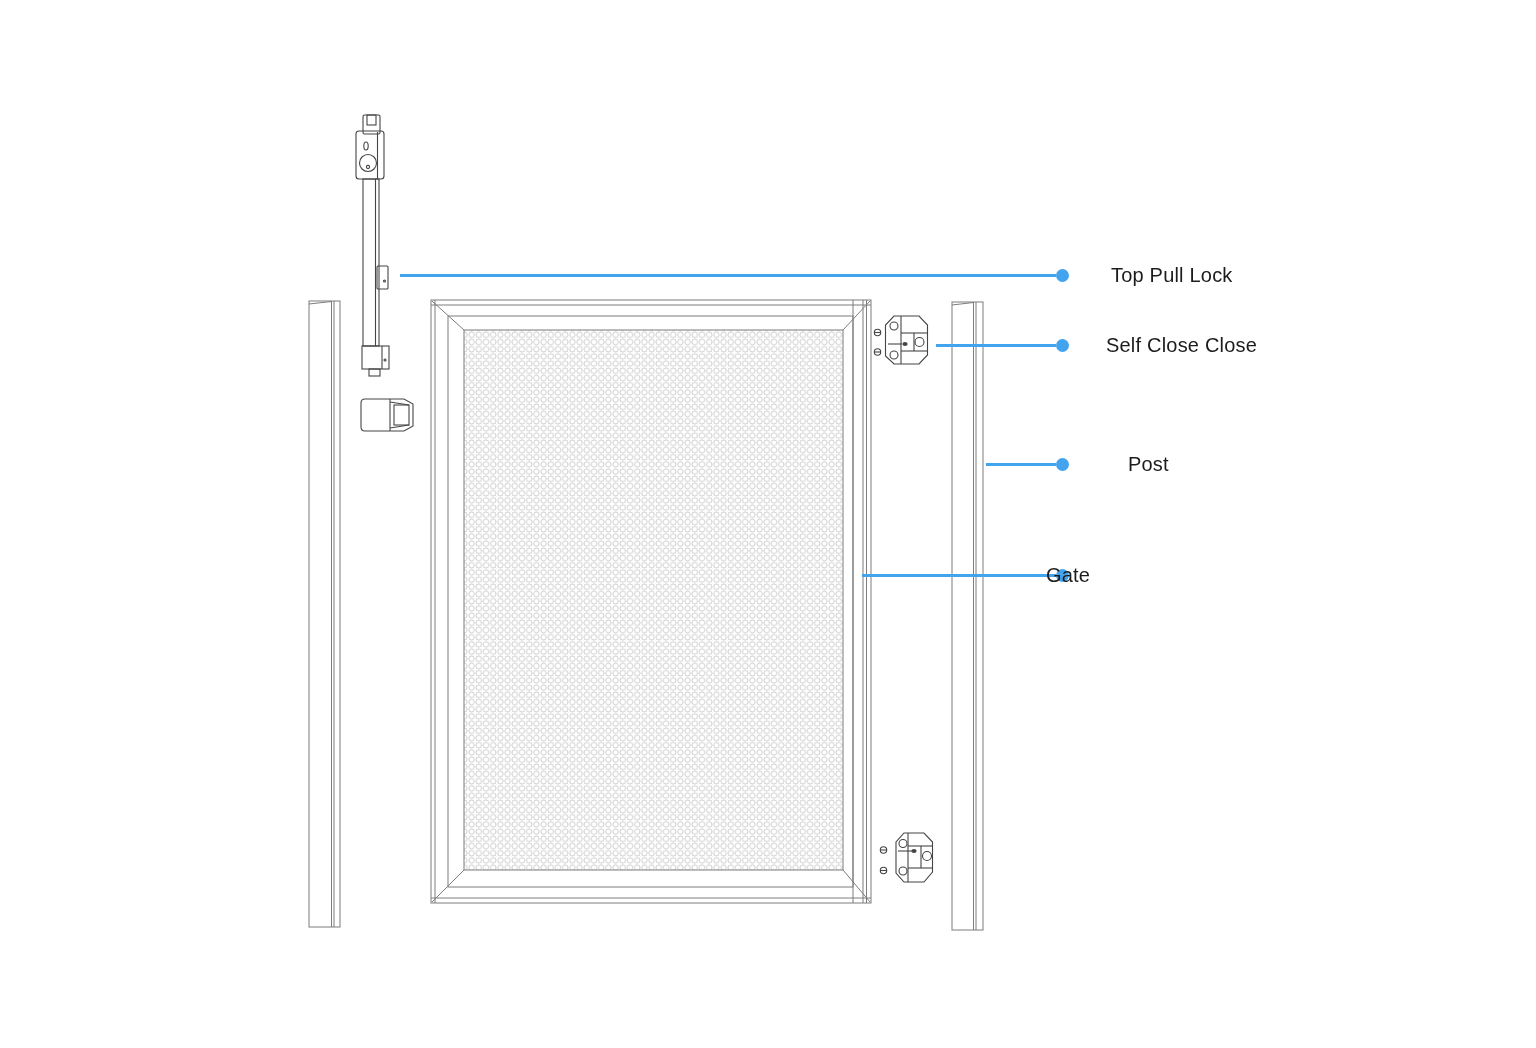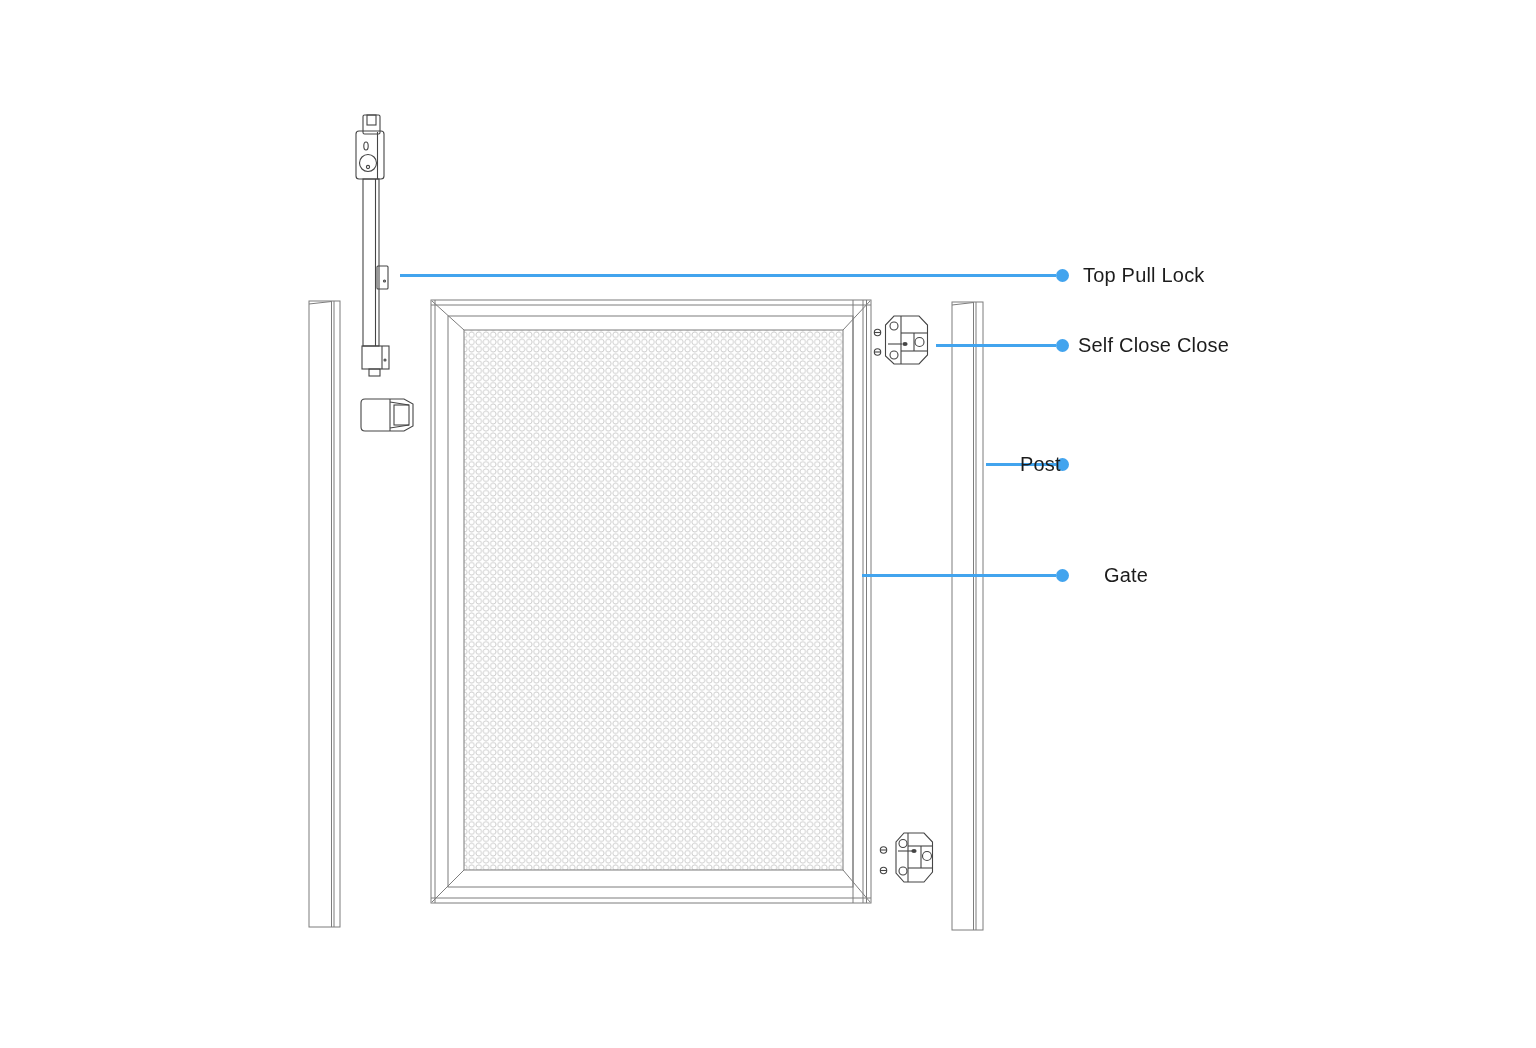--- a/index.html
+++ b/index.html
@@ -36,20 +36,21 @@
     position: absolute; top: -6.5px; width: 13px; height: 13px;
     border-radius: 50%;
     background: var(--accent, #42a4ee);
   }
   .label {
     position: absolute; transform: translateY(-50%);
     font-size: 20px; line-height: 1.2;
     color: var(--ink, #1c1c1c);
     letter-spacing: 0.2px;
     white-space: nowrap;
+    margin-left: 28px;
   }
 </style>
 </head>
 <body>
 
 <div class="canvas">
 
   <svg class="diagram" width="1536" height="1048" viewBox="0 0 1536 1048">
     <defs>
       <pattern id="mesh" width="7.2" height="7.2" patternUnits="userSpaceOnUse">
@@ -161,22 +162,22 @@
 
   <div class="annotation" style="top:345px">
     <span class="leader" style="left:936px;width:120px"></span>
     <span class="dot" style="left:1056px"></span>
     <span class="label" style="left:1078px">Self Close Close</span>
   </div>
 
   <div class="annotation" style="top:464px">
     <span class="leader" style="left:986px;width:70px"></span>
     <span class="dot" style="left:1056px"></span>
-    <span class="label" style="left:1020px">Post</span>
+    <span class="label" style="left:1100px">Post</span>
   </div>
 
   <div class="annotation" style="top:575px">
     <span class="leader" style="left:862px;width:194px"></span>
     <span class="dot" style="left:1056px"></span>
-    <span class="label" style="left:1104px">Gate</span>
+    <span class="label" style="left:1018px">Gate</span>
   </div>
 
 </div>
 
 </body></html>

